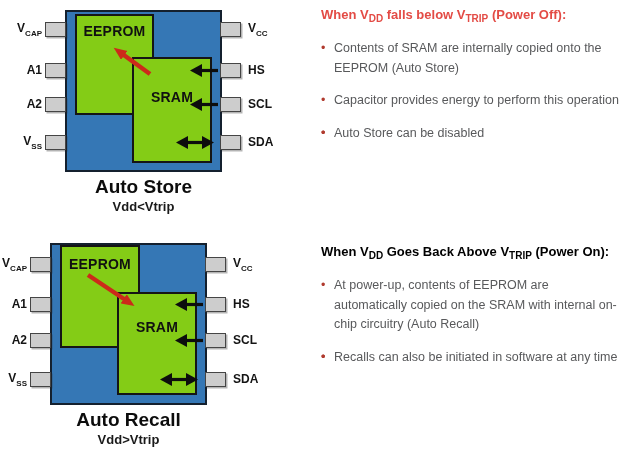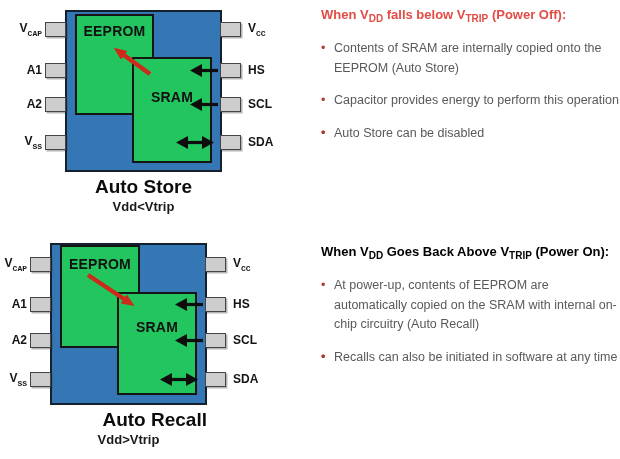--- a/index.html
+++ b/index.html
@@ -9,23 +9,23 @@
   }
 
   
   .chip-body { position:absolute; background:#3577b5; border:2px solid #14202e; box-sizing:border-box; }
   .pin {
     position:absolute; width:21px; height:15px; background:#cdcdcd;
     border:1px solid #454545; box-sizing:border-box;
     box-shadow:1.5px 1.5px 0 rgba(40,40,40,.35);
   }
   .pin-label { position:absolute; font-weight:bold; font-size:12px; color:#141414; line-height:15px; white-space:nowrap; }
-  .pin-label .sub { font-size:8px; position:relative; top:4px;font-family:Liberation Mono, monospace; }
+  .pin-label .sub { font-size:8px; position:relative; top:4px; }
   .mem-box {
-    position:absolute; background:#22c55e; border:2px solid #151515; box-sizing:border-box;
+    position:absolute; background:#84cc16; border:2px solid #151515; box-sizing:border-box;
     text-align:center; color:#111;
   }
   .mem-label { font-weight:bold; font-size:14px; letter-spacing:.2px; }
   .arrow-svg { position:absolute; display:block; }
   .caption { position:absolute; text-align:center; font-weight:bold; font-size:19px; color:#0c0c0c; }
   .subcaption { position:absolute; text-align:center; font-weight:bold; font-size:13px; color:#1a1a1a; }
 
   
   .section { position:absolute; left:321px; width:299px; }
   .sec1 { top:6px; }
@@ -149,21 +149,21 @@
     <svg class="arrow-svg" style="left:174px;top:333px;" width="30" height="15">
       <polygon points="1,7.5 13,1 13,14" fill="#0d0d0d"></polygon>
         <rect x="11" y="5.9" width="18" height="3.2" fill="#0d0d0d"></rect>
     </svg>
     <svg class="arrow-svg" style="left:159px;top:372px;" width="40" height="15">
       <polygon points="1,7.5 13,1 13,14" fill="#0d0d0d"></polygon>
       <polygon points="39,7.5 27,1 27,14" fill="#0d0d0d"></polygon>
       <rect x="11" y="5.9" width="18" height="3.2" fill="#0d0d0d"></rect>
     </svg>
 
-    <div class="caption" style="left:50px;top:409px;width:157px;text-align:right;">Auto Recall</div>
+    <div class="caption" style="left:50px;top:409px;width:157px;">Auto Recall</div>
     <div class="subcaption" style="left:50px;top:432px;width:157px;">Vdd&gt;Vtrip</div>
   </div>
 
   <div class="section sec1">
     <h3 class="sec-heading"><span>When V</span><span class="hsub">DD</span><span> falls below V</span><span class="hsub">TRIP</span><span> (Power Off):</span></h3>
     <ul class="bullets">
       <li><span class="dot">•</span><span>Contents of SRAM are internally copied onto the EEPROM (Auto Store)</span></li>
       <li><span class="dot">•</span><span>Capacitor provides energy to perform this operation</span></li>
       <li><span class="dot">•</span></li>
       <li><span class="dot">•</span><span>Auto Store can be disabled</span></li>

